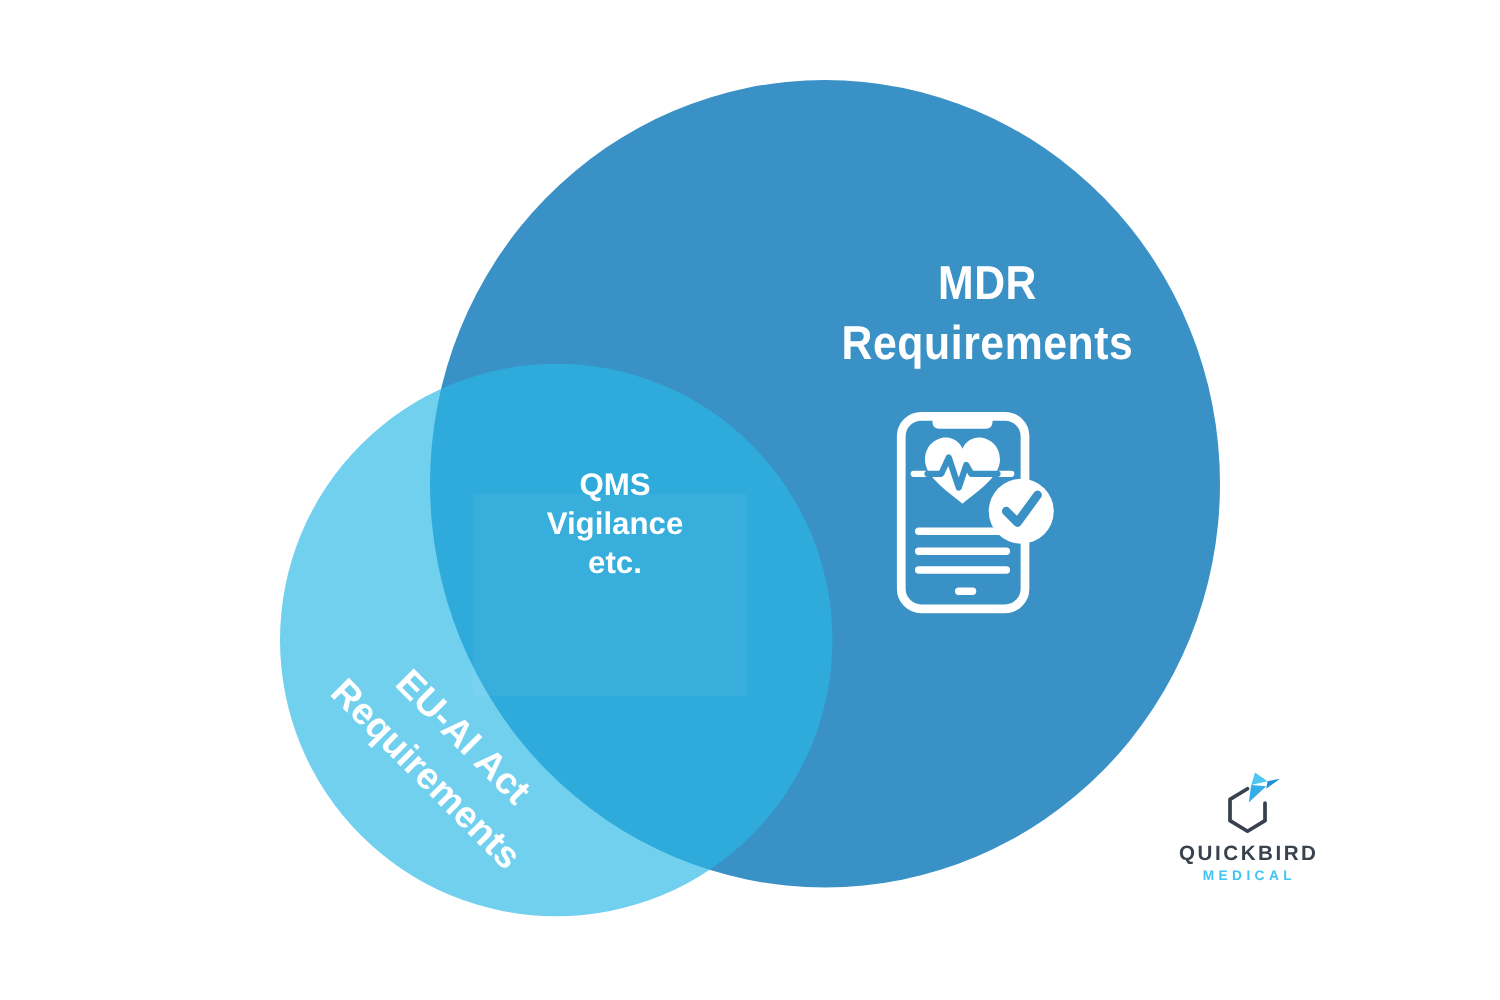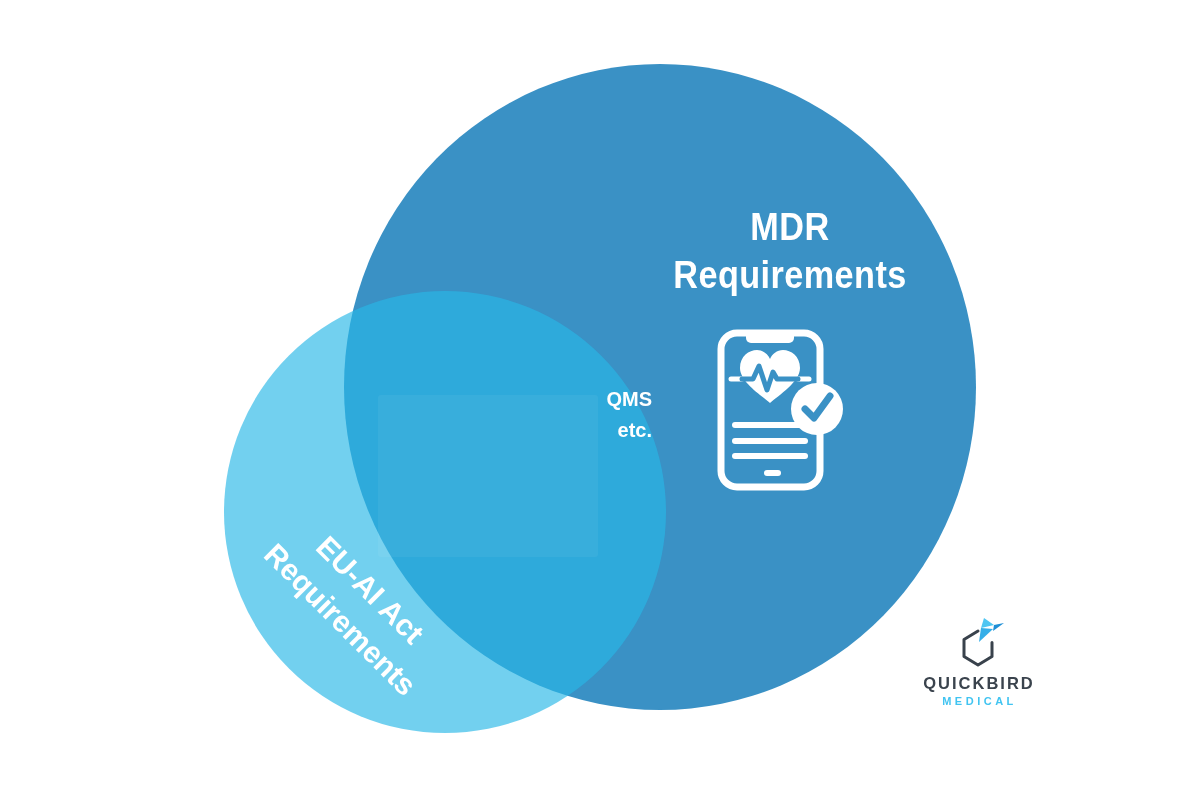--- a/index.html
+++ b/index.html
@@ -10,33 +10,33 @@
   .venn-svg { position:absolute; left:0; top:0; }
 
   .label { position:absolute; color:#ffffff; font-weight:bold; text-align:center; }
 
   .label-mdr {
     left:590px; top:203px; width:400px;
     font-size:38px; line-height:48px; letter-spacing:0.5px;
     transform:scaleX(0.9);
   }
   .overlap-list {
-    position:absolute; left:332px; top:384px; width:320px;
-    color:#ffffff; font-weight:bold; text-align:right;
-    font-size:20px; line-height:31px;
+    position:absolute; left:332px; top:373px; width:320px;
+    color:#ffffff; font-weight:bold; text-align:center;
+    font-size:25px; line-height:31px;
   }
   .label-euai {
     left:195px; top:563px; width:320px;
     font-size:30px; line-height:42px;
     transform:rotate(45deg);
   }
 
   .phone-icon-svg { position:absolute; left:713px; top:325px; }
 
-  .logo { position:absolute; left:910px; top:616px; width:136px; text-align:center; }
+  .logo { position:absolute; left:930px; top:616px; width:136px; text-align:center; }
   .logo-mark { display:block; margin:0 auto; }
   .logo-name {
     margin-top:4px; color:#3a434d; font-weight:bold;
     font-size:16.5px; letter-spacing:2px; padding-left:2px;
   }
   .logo-sub {
     margin-top:2px; color:#41c4f1; font-weight:bold;
     font-size:11px; letter-spacing:3.5px; padding-left:3px;
   }
 </style>
@@ -74,20 +74,21 @@
     <line x1="22" y1="131" x2="92" y2="131" stroke="#ffffff" stroke-width="6" stroke-linecap="round"></line>
 
     <rect x="51" y="145" width="17" height="6" rx="3" fill="#ffffff"></rect>
 
     <circle cx="104" cy="84" r="26" fill="#ffffff"></circle>
     <polyline points="92,84 101,93 117,71" fill="none" stroke="#3a91c5" stroke-width="7" stroke-linecap="round" stroke-linejoin="round"></polyline>
   </svg>
 
   <div class="overlap-list">
     <div>QMS</div>
+    <div>Vigilance</div>
     <div>etc.</div>
   </div>
 
   <div class="label label-euai">
     <div>EU-AI Act</div>
     <div>Requirements</div>
   </div>
 
   <div class="logo">
     <svg class="logo-mark" width="64" height="54" viewBox="0 0 64 54">

